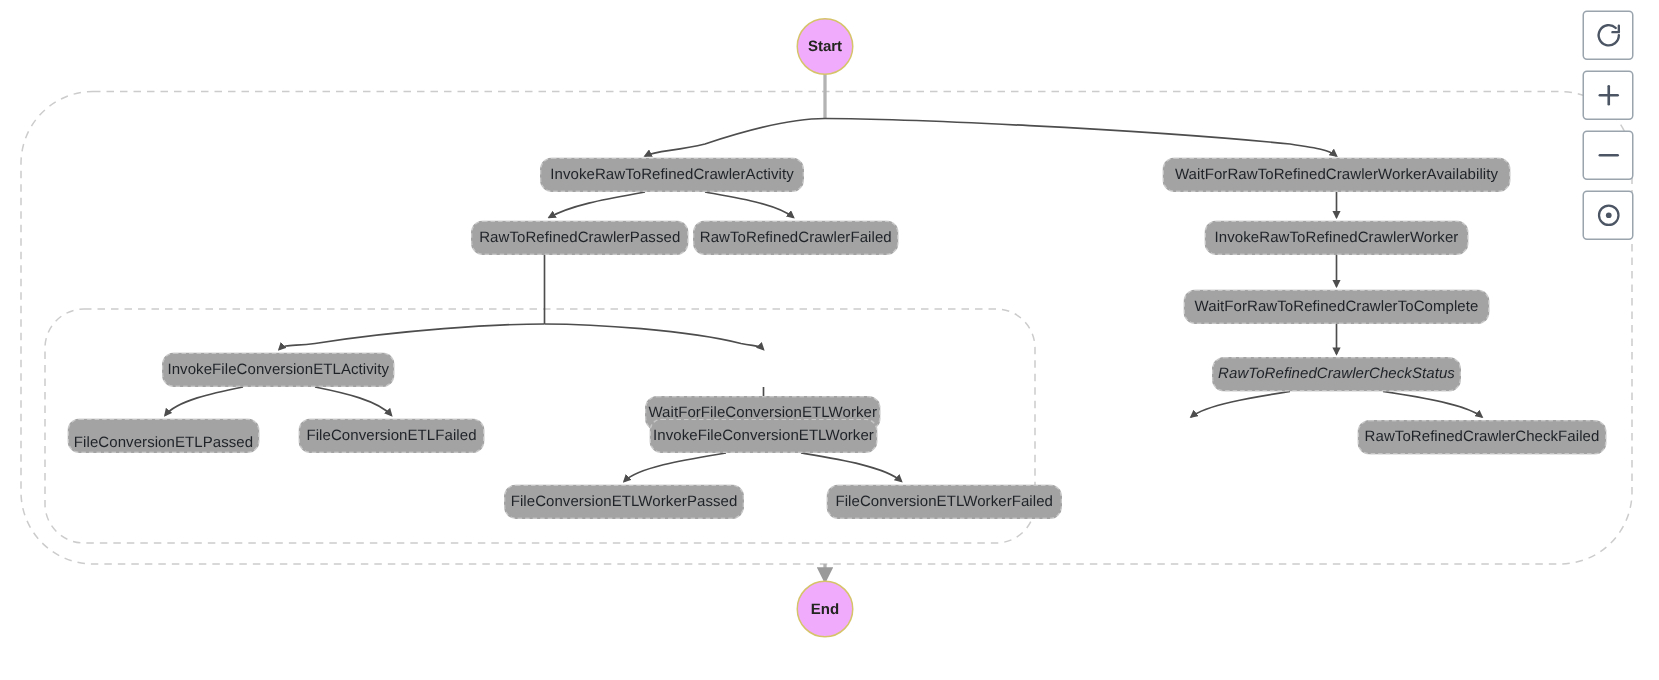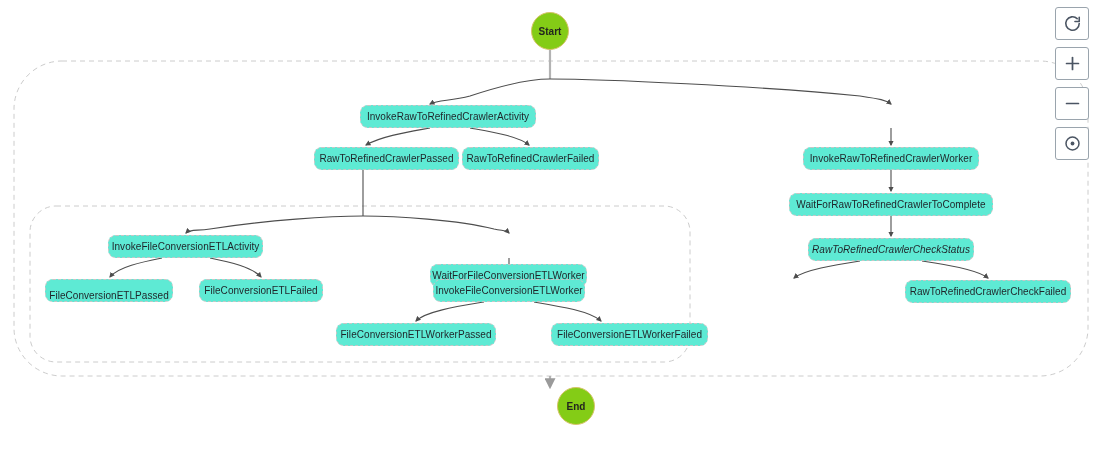--- a/index.html
+++ b/index.html
@@ -28,39 +28,39 @@
     width: 1106px;
     height: 453px;
     display: block;
   }
   
   .node {
     position: absolute;
     box-sizing: border-box;
     border: 1px dashed #c6c6c6;
     border-radius: 8px;
-    background: #5eead4;
+    background: #a3a3a3;
     color: #1f2328;
     font-size: 10px;
     line-height: 1;
     letter-spacing: 0.05px;
     display: flex;
     align-items: center;
     justify-content: center;
     white-space: nowrap;
     height: 23px;
     padding: 0 10px;
   }
   .terminal {
     position: absolute;
     box-sizing: border-box;
     width: 38px;
     height: 38px;
     border-radius: 50%;
-    background: #84cc16;
+    background: #f0abfc;
     border: 1px solid #d6c46a;
     color: #23251f;
     font-size: 10px;
     font-weight: bold;
     display: flex;
     align-items: center;
     justify-content: center;
   }
   
   #toolbar {
@@ -137,36 +137,39 @@
       <path d="M 922 261 C 950 265 978 270 988 278" marker-end="url(#arrow)"></path>
 
       <path d="M 550 376 L 550 387" stroke="#b3b3b3" stroke-width="2.2" marker-end="url(#arrow-gray)"></path>
     </g>
   </svg>
 
   <div class="terminal" style="left:531px; top:12px;">
     <span>Start</span>
   </div>
 
-  <div class="terminal" style="left:557px; top:387px;">
+  <div class="terminal" style="left:531px; top:387px;">
     <span>End</span>
   </div>
 
   <div class="node" style="left:360px; top:105px; width:176px;">
     <span>InvokeRawToRefinedCrawlerActivity</span>
   </div>
 
   <div class="node" style="left:291px; top:147px; width:145px;margin-left:23px;">
     <span>RawToRefinedCrawlerPassed</span>
   </div>
 
   <div class="node" style="left:462px; top:147px; width:137px;">
     <span>RawToRefinedCrawlerFailed</span>
   </div>
 
+  <div class="node" style="left:775px; top:105px; width:232px;">
+    <span>WaitForRawToRefinedCrawlerWorkerAvailability</span>
+  </div>
 
   <div class="node" style="left:803px; top:147px; width:176px;">
     <span>InvokeRawToRefinedCrawlerWorker</span>
   </div>
 
   <div class="node" style="left:789px; top:193px; width:204px;">
     <span>WaitForRawToRefinedCrawlerToComplete</span>
   </div>
 
   <div class="node" style="left:808px; top:238px; width:166px;font-style:italic;">

